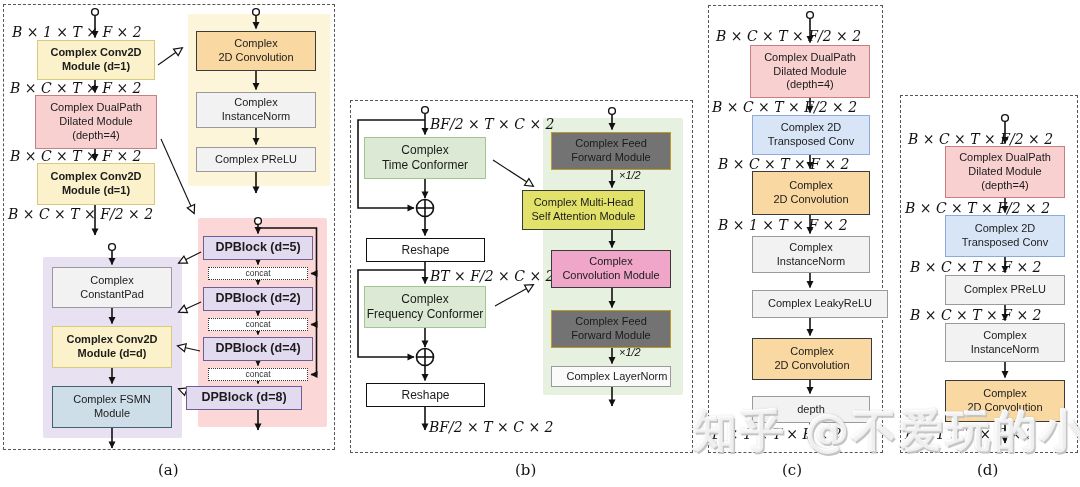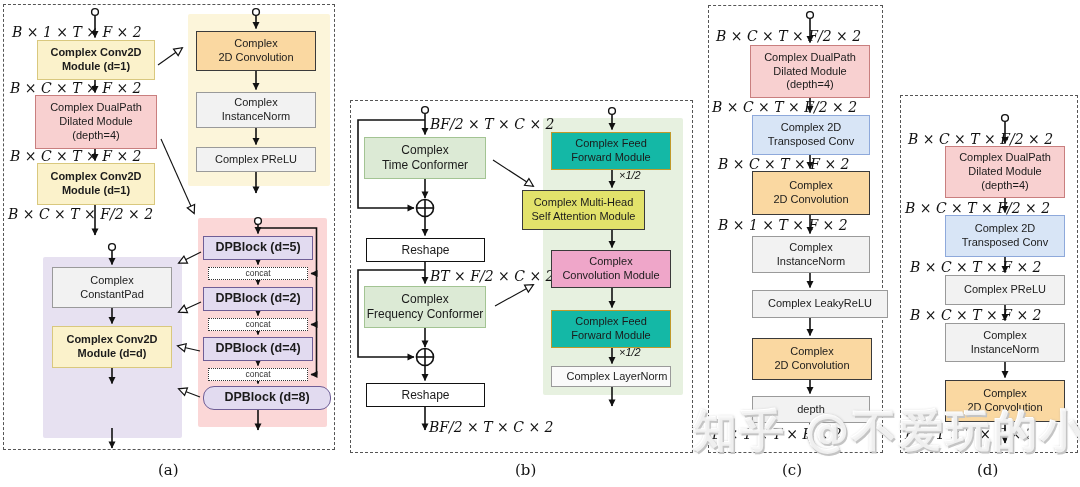--- a/index.html
+++ b/index.html
@@ -12,21 +12,21 @@
       text-align:center;white-space:pre-line;font-size:11px;line-height:1.25;color:#1b1b1b;}
   .f12{font-size:12px;}
   .yellow{background:#FBF2CB;border:1px solid #D9C87E;font-weight:bold;}
   .pinkbox{background:#F8D0D0;border:1px solid #C97F7F;}
   .orange{background:#FAD8A1;border:1.3px solid #3a3a3a;}
   .gray{background:#F2F2F2;border:1px solid #9a9a9a;}
   .lav{background:#E2DBF0;border:1.2px solid #6F5E96;font-weight:600;font-size:12.5px;}
   .concat{background:#fff;border:1px dotted #333;font-size:8.5px;color:#333;}
   .bluebox{background:#CDDEE9;border:1.3px solid #46606E;}
   .green{background:#DCEAD5;border:1px solid #A3C493;}
-  .ffm{background:#14b8a6;border:1.3px solid #C0992B;}
+  .ffm{background:#737373;border:1.3px solid #C0992B;}
   .mhsa{background:#E2E26B;border:1.3px solid #3a3a3a;}
   .convmod{background:#EFA6C9;border:1.3px solid #3a3a3a;}
   .lnorm{background:#FAFAFA;border:1px solid #9a9a9a;padding-left:12px;}
   .blue2{background:#D8E5F6;border:1px solid #8EA9DB;}
   .white{background:#fff;border:1.5px solid #111;}
   .dim{position:absolute;z-index:3;font-family:"DejaVu Serif","Liberation Serif",serif;font-style:italic;
        font-size:14px;color:#111;white-space:nowrap;text-align:right;}
   .cap{position:absolute;z-index:3;font-family:"DejaVu Serif","Liberation Serif",serif;font-size:15px;color:#111;}
   .mult{position:absolute;z-index:3;font-family:Liberation Sans, sans-serif;font-style:italic;font-size:11px;color:#111;}
   .wm{position:absolute;z-index:6;left:693px;top:402px;font-family:"DejaVu Sans","Liberation Sans",sans-serif;
@@ -165,28 +165,30 @@
   <div class="bx orange" style="left:196px;top:31px;width:120px;height:40px;">Complex
 2D Convolution</div>
   <div class="bx gray" style="left:196px;top:92px;width:120px;height:36px;">Complex
 InstanceNorm</div>
   <div class="bx gray" style="left:196px;top:147px;width:120px;height:25px;">Complex PReLU</div>
 
   <div class="bx gray" style="left:52px;top:267px;width:120px;height:41px;">Complex
 ConstantPad</div>
   <div class="bx yellow" style="left:52px;top:326px;width:120px;height:42px;">Complex Conv2D
 Module (d=d)</div>
+  <div class="bx bluebox" style="left:52px;top:386px;width:120px;height:42px;">Complex FSMN
+Module</div>
 
   <div class="bx lav" style="left:203px;top:236px;width:110px;height:24px;">DPBlock (d=5)</div>
   <div class="bx concat" style="left:208px;top:267px;width:100px;height:13px;">concat</div>
   <div class="bx lav" style="left:203px;top:287px;width:110px;height:24px;">DPBlock (d=2)</div>
   <div class="bx concat" style="left:208px;top:318px;width:100px;height:13px;">concat</div>
   <div class="bx lav" style="left:203px;top:337px;width:110px;height:24px;">DPBlock (d=4)</div>
   <div class="bx concat" style="left:208px;top:368px;width:100px;height:13px;">concat</div>
-  <div class="bx lav" style="left:203px;top:386px;width:128px;height:24px;border-radius:11px;">DPBlock (d=8)</div>
+  <div class="bx lav" style="left:186px;top:386px;width:116px;height:24px;">DPBlock (d=8)</div>
 
   <span class="cap" style="left:158px;top:461px;">(a)</span>
 
   <span class="dim" style="left:430px;top:116px;">BF/2 × T × C × 2</span>
   <div class="bx green f12" style="left:364px;top:137px;width:122px;height:42px;">Complex
 Time Conformer</div>
   <div class="bx white f12" style="left:366px;top:238px;width:119px;height:24px;">Reshape</div>
   <span class="dim" style="left:430px;top:268px;">BT × F/2 × C × 2</span>
   <div class="bx green f12" style="left:364px;top:286px;width:122px;height:42px;">Complex
 Frequency Conformer</div>

